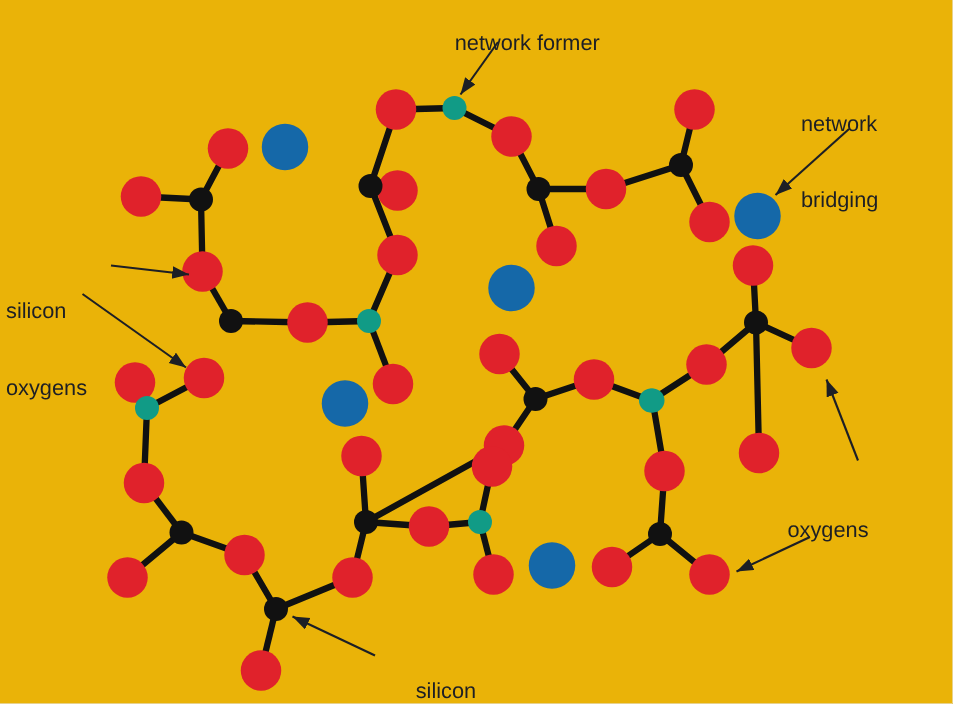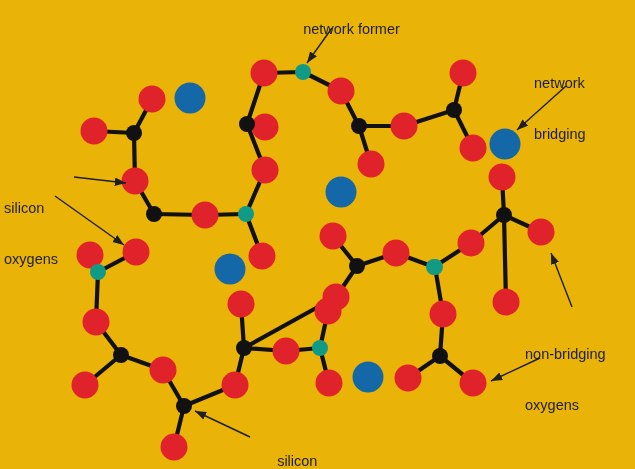--- a/index.html
+++ b/index.html
@@ -170,21 +170,20 @@
     <div>network</div>
     <div>bridging</div>
   </div>
 
   <div class="lbl" style="left:4px; top:166px;">
     <div>silicon</div>
     <div>oxygens</div>
   </div>
 
   <div class="lbl" style="left:525px; top:312px;">
-    <div>non-bridging</div>
     <div>oxygens</div>
   </div>
 
   <div class="lbl" style="left:261px; top:436px;">
     <span>silicon</span>
   </div>
 
 </div>
 
 </body></html>

